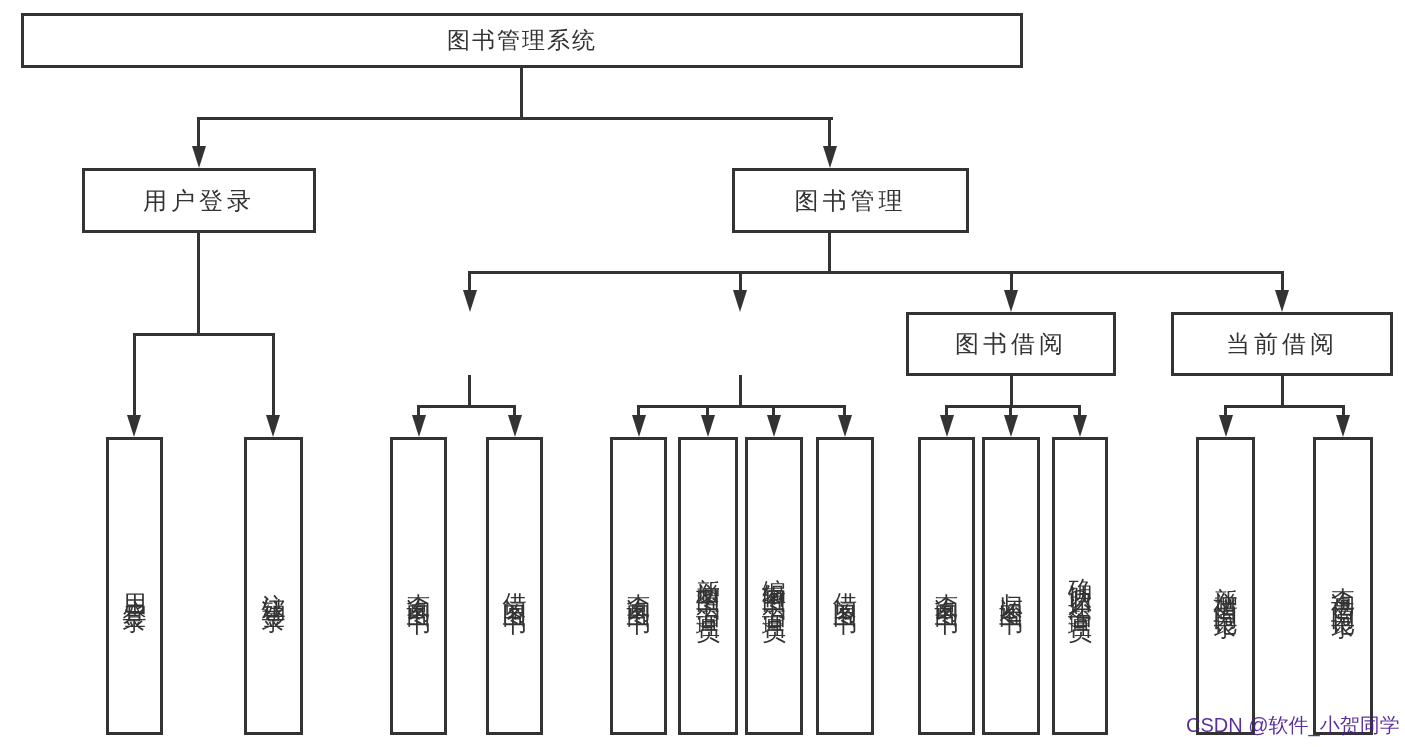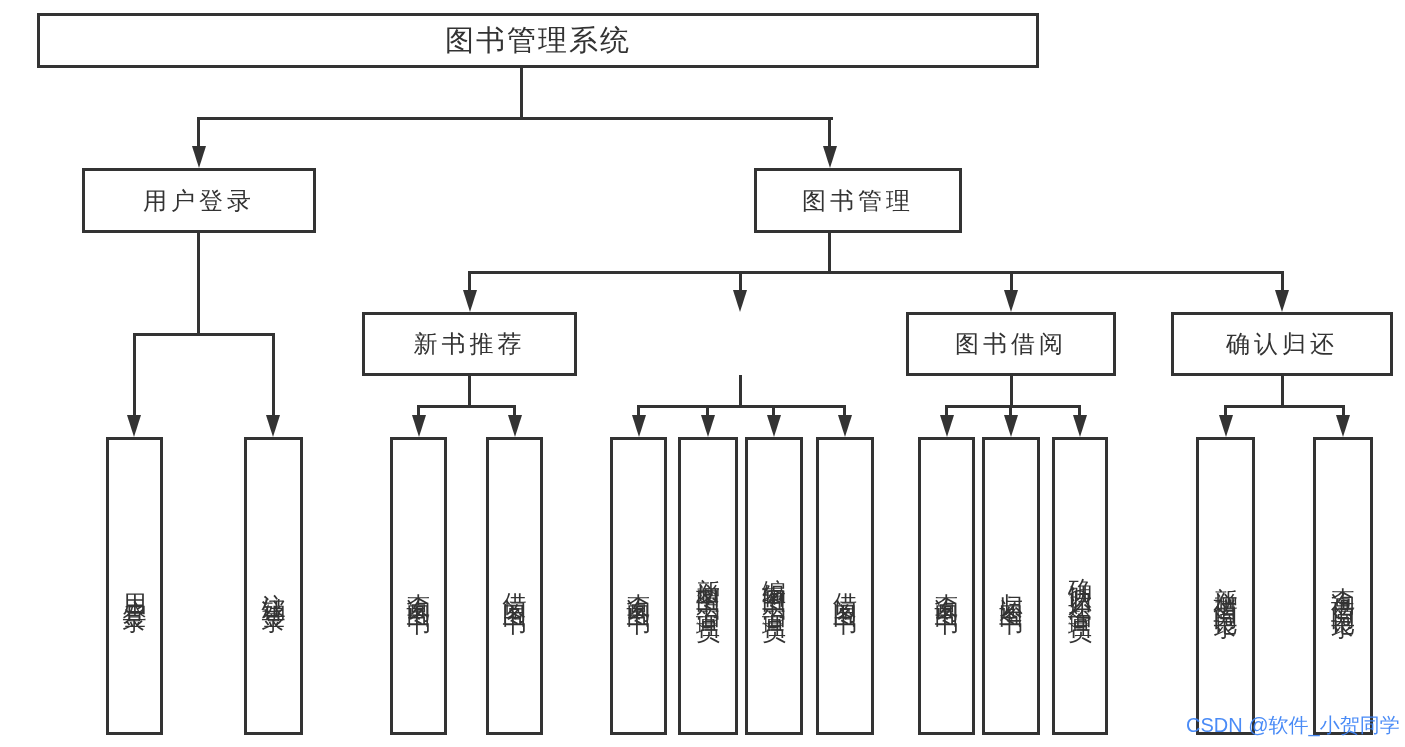--- a/index.html
+++ b/index.html
@@ -7,67 +7,64 @@
     width:1405px;height:747px;position:relative;overflow:hidden;
     font-family:"Liberation Sans",sans-serif;color:#333333;
   }
   .canvas{position:absolute;left:0;top:0;width:1405px;height:747px;background:#ffffff;}
   
   .node{
     position:absolute;box-sizing:border-box;border:3px solid #333333;background:#ffffff;
     display:flex;align-items:center;justify-content:center;
   }
   .hnode{font-size:24px;letter-spacing:4px;white-space:nowrap;}
-  .root-node{font-size:29px;letter-spacing:2px;margin-left:16px;}
+  .root-node{font-size:23px;letter-spacing:2px;}
   .vnode span{
     writing-mode:vertical-rl;text-orientation:mixed;
     font-size:24px;letter-spacing:6px;line-height:1;white-space:nowrap;
   }
   
   .hl,.vl{position:absolute;background:#333333;}
   .hl{height:3px;}
   .vl{width:3px;}
   .arrow{
     position:absolute;width:0;height:0;
     border-left:7px solid transparent;border-right:7px solid transparent;
     border-top:22px solid #333333;
   }
   .watermark{
     position:absolute;left:1186px;top:712px;z-index:5;
-    font-size:20px;color:#3b82f6;opacity:0.92;white-space:nowrap;
+    font-size:20px;color:#4c1d95;opacity:0.92;white-space:nowrap;
   }
 </style>
 </head>
 <body>
 
 <div class="canvas">
 
   <div class="node hnode root-node" style="left:21px;top:13px;width:1002px;height:55px">
     <span>图书管理系统</span>
   </div>
 
   <div class="node hnode" style="left:82px;top:168px;width:234px;height:65px">
     <span>用户登录</span>
   </div>
 
-  <div class="node hnode" style="left:754px;top:168px;width:208px;height:65px">
+  <div class="node hnode" style="left:732px;top:168px;width:237px;height:65px">
     <span>图书管理</span>
   </div>
 
-  <div class="node hnode" style="left:362px;top:312px;width:215px;height:64px">
-    <span>新书推荐</span>
-  </div>
 
 
   <div class="node hnode" style="left:906px;top:312px;width:210px;height:64px">
     <span>图书借阅</span>
   </div>
 
   <div class="node hnode" style="left:1171px;top:312px;width:222px;height:64px">
-    <span>确认归还</span>
+    <span>当前借阅</span>
   </div>
 
   <div class="node vnode" style="left:106px;top:437px;width:57px;height:298px">
     <span>用户登录</span>
   </div>
   <div class="node vnode" style="left:244px;top:437px;width:59px;height:298px">
     <span>注销登录</span>
   </div>
 
   <div class="node vnode" style="left:390px;top:437px;width:57px;height:298px">

